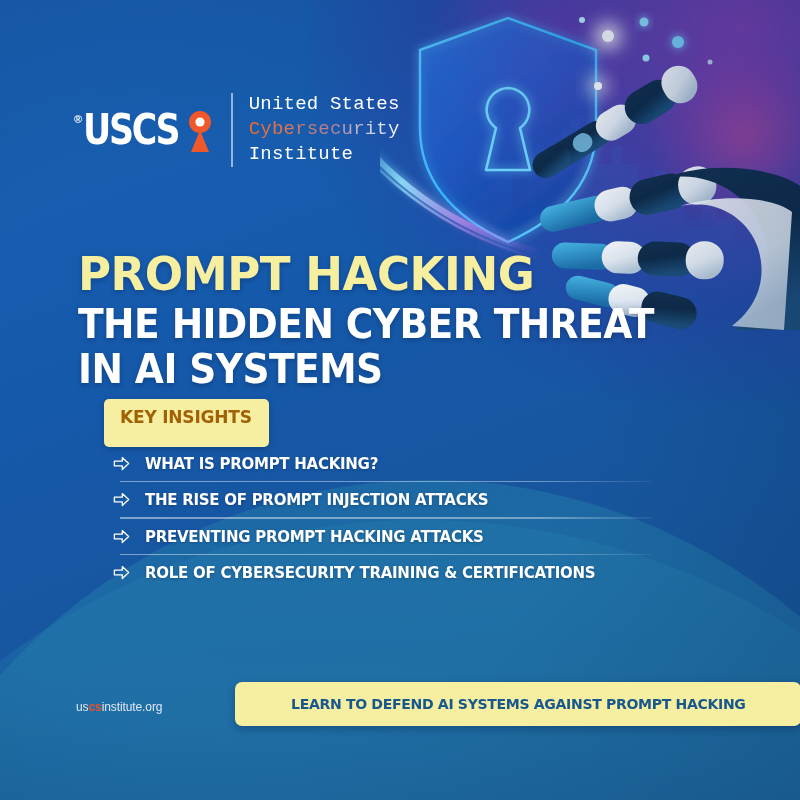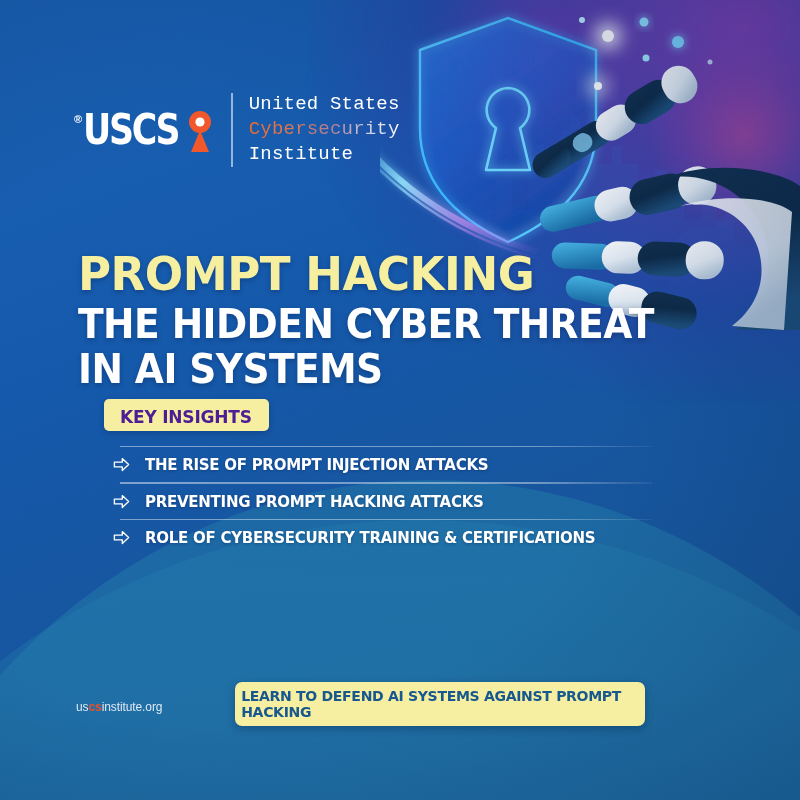--- a/index.html
+++ b/index.html
@@ -155,26 +155,26 @@
     transform: scaleX(0.94);
     transform-origin: left center;
     text-shadow: 0 2px 5px rgba(0,25,70,0.35);
   }
 
   
   .badge {
     position: absolute;
     left: 104px; top: 399px;
     background: #f6eea0;
-    color: #4c1d95;
+    color: #a16207;
     font-family: "DejaVu Sans", sans-serif;
     font-weight: 800;
     font-size: 17px;
     letter-spacing: -0.2px;
-    padding: 8px 17px 4px 16px;
+    padding: 8px 17px 20px 16px;
     border-radius: 5px;
     box-shadow: 0 2px 6px rgba(0,20,60,0.28);
   }
 
   
   .insights {
     position: absolute;
     left: 112px; top: 446px;
     width: 540px;
   }
@@ -203,21 +203,21 @@
   .insight-sep {
     height: 1px;
     margin-left: 8px;
     background: linear-gradient(90deg, rgba(255,255,255,0.45) 0%, rgba(255,255,255,0.40) 78%, rgba(255,255,255,0.05) 100%);
   }
 
   
   .cta-button {
     position: absolute;
     left: 235px; top: 682px;
-    width: 410px; height: 44px;
+    width: 566px; height: 44px;
     background: #f6eea0;
     border-radius: 7px;
     display: flex;
     align-items: center;
     justify-content: center;
     box-shadow: 0 3px 9px rgba(0,20,60,0.30);
   }
   .cta-label {
     font-family: "DejaVu Sans", sans-serif;
     font-size: 14.5px;
@@ -388,20 +388,26 @@
   <div class="headline">
     <div class="h-main">PROMPT HACKING</div>
     <div class="h-sub">THE HIDDEN CYBER THREAT</div>
     <div class="h-sub" style="margin-top:0">IN AI SYSTEMS</div>
   </div>
 
   <div class="badge">KEY INSIGHTS</div>
 
   <div class="insights">
 
+    <div class="insight-row">
+      <svg class="arrow-icon" viewBox="0 0 24 24">
+        <path d="M3,9 L13,9 L13,4.5 L21,12 L13,19.5 L13,15 L3,15 Z" fill="none" stroke="#ffffff" stroke-width="1.7" stroke-linejoin="round"></path>
+      </svg>
+      <span class="insight-label">WHAT IS PROMPT HACKING?</span>
+    </div>
     <div class="insight-sep"></div>
 
     <div class="insight-row">
       <svg class="arrow-icon" viewBox="0 0 24 24">
         <path d="M3,9 L13,9 L13,4.5 L21,12 L13,19.5 L13,15 L3,15 Z" fill="none" stroke="#ffffff" stroke-width="1.7" stroke-linejoin="round"></path>
       </svg>
       <span class="insight-label">THE RISE OF PROMPT INJECTION ATTACKS</span>
     </div>
     <div class="insight-sep"></div>
 

